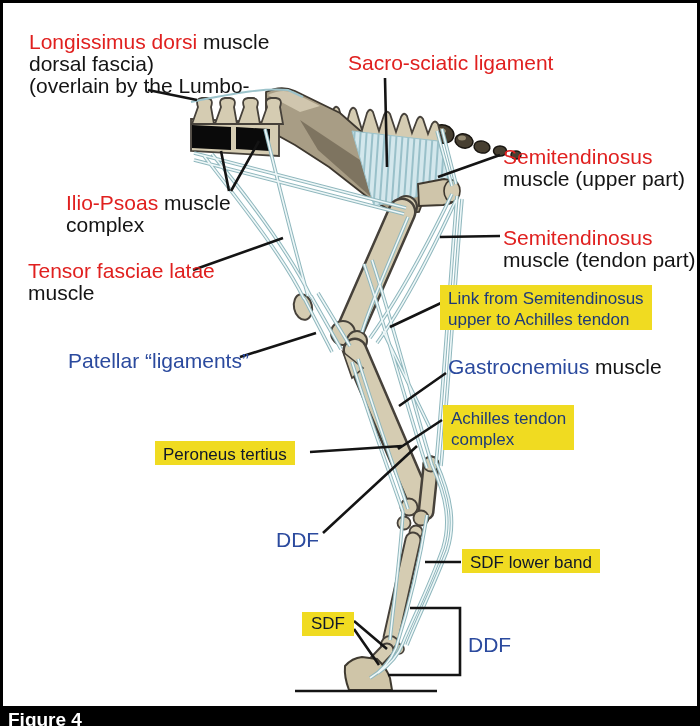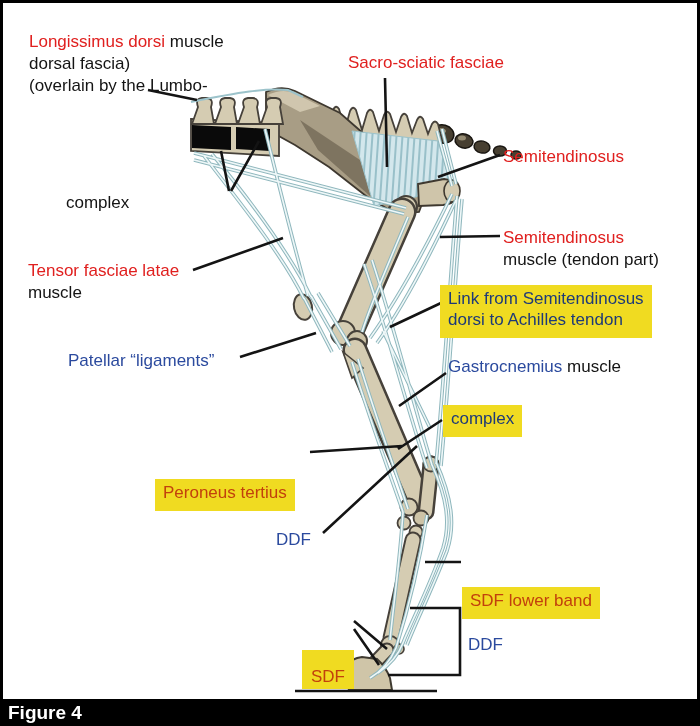--- a/index.html
+++ b/index.html
@@ -4,28 +4,28 @@
 <style>
   :root{
     --c-red:#e0201f; --c-blue:#2b4a9e; --c-navy:#1e3a78; --c-yellow:#f0db21;
     --c-black:#141414; --c-white:#ffffff;
   }
   html,body{margin:0;padding:0;background:#fff;}
   #stage{position:relative;width:700px;height:726px;background:#fff;overflow:hidden;
          font-family:"Liberation Sans","DejaVu Sans",sans-serif;}
   #art{position:absolute;left:0;top:0;width:700px;height:726px;}
   .frame{position:absolute;inset:0;border:3px solid #000;pointer-events:none;z-index:40;}
-  .lbl{position:absolute;font-size:17px;line-height:22px;color:var(--c-black);white-space:nowrap;z-index:30;}
+  .lbl{position:absolute;font-size:21px;line-height:22px;color:var(--c-black);white-space:nowrap;z-index:30;}
   .red{color:var(--c-red);}
   .blue{color:var(--c-blue);}
   .box{position:absolute;background:var(--c-yellow);font-size:17px;line-height:21px;
-       padding:3px 8px 8px 8px;white-space:nowrap;z-index:30;}
+       padding:3px 8px 0 8px;white-space:nowrap;z-index:30;}
   .box.navy{color:var(--c-navy);}
-  .box.dark{color:#c2410c;margin-top:38px;}
-  #figurebar{position:absolute;left:0;right:0;bottom:0;height:27px;background:#000;z-index:50;}
+  .box.dark{color:#0f172a;}
+  #figurebar{position:absolute;left:0;right:0;bottom:0;height:20px;background:#000;z-index:50;}
   #figurebar .cap{color:#fff;font-weight:bold;font-size:19px;line-height:27px;padding-left:8px;}
 </style>
 </head>
 <body>
 
 <div id="stage">
 
   <svg id="art" viewBox="0 0 700 726" xmlns="http://www.w3.org/2000/svg">
     <defs>
       <pattern id="ligpat" width="6" height="10" patternUnits="userSpaceOnUse" patternTransform="rotate(4)">
@@ -167,64 +167,67 @@
       <path d="M295,691 L437,691"></path>
     </g>
   </svg>
 
   <div class="lbl" style="left:29px;top:31px">
     <div><span class="red">Longissimus dorsi</span><span> muscle</span></div>
     <div>dorsal fascia)</div>
     <div>(overlain by the Lumbo-</div>
   </div>
 
-  <div class="lbl red" style="left:348px;top:52px">Sacro-sciatic fasciae</div>
+  <div class="lbl red" style="left:348px;top:52px">Sacro-sciatic ligament</div>
 
   <div class="lbl" style="left:503px;top:146px">
     <div class="red">Semitendinosus</div>
+    <div>muscle (upper part)</div>
   </div>
 
   <div class="lbl" style="left:66px;top:192px">
+    <div><span class="red">Ilio-Psoas</span><span> muscle</span></div>
     <div>complex</div>
   </div>
 
   <div class="lbl blue" style="left:68px;top:350px">Patellar “ligaments”</div>
 
   <div class="lbl" style="left:28px;top:260px">
     <div class="red">Tensor fasciae latae</div>
     <div>muscle</div>
   </div>
 
   <div class="lbl" style="left:503px;top:227px">
     <div class="red">Semitendinosus</div>
     <div>muscle (tendon part)</div>
   </div>
 
   <div class="box navy" style="left:440px;top:285px">
     <div>Link from Semitendinosus</div>
-    <div>dorsi to Achilles tendon</div>
+    <div>upper to Achilles tendon</div>
   </div>
 
   <div class="lbl" style="left:448px;top:356px">
     <span class="blue">Gastrocnemius</span><span> muscle</span>
   </div>
 
   <div class="box navy" style="left:443px;top:405px">
+    <div>Achilles tendon</div>
     <div>complex</div>
   </div>
 
   <div class="box dark" style="left:155px;top:441px">
     <div>Peroneus tertius</div>
   </div>
 
   <div class="lbl blue" style="left:276px;top:529px">DDF</div>
 
   <div class="box dark" style="left:462px;top:549px">SDF lower band</div>
 
-  <div class="box dark" style="left:302px;top:612px;padding:16px 9px 2px 9px">SDF</div>
+  <div class="box dark" style="left:302px;top:612px;padding:1px 9px 2px 9px">SDF</div>
 
   <div class="lbl blue" style="left:468px;top:634px">DDF</div>
 
   <div id="figurebar">
     <div class="cap">Figure 4</div>
   </div>
 
   <div class="frame"></div>
 </div>
 

